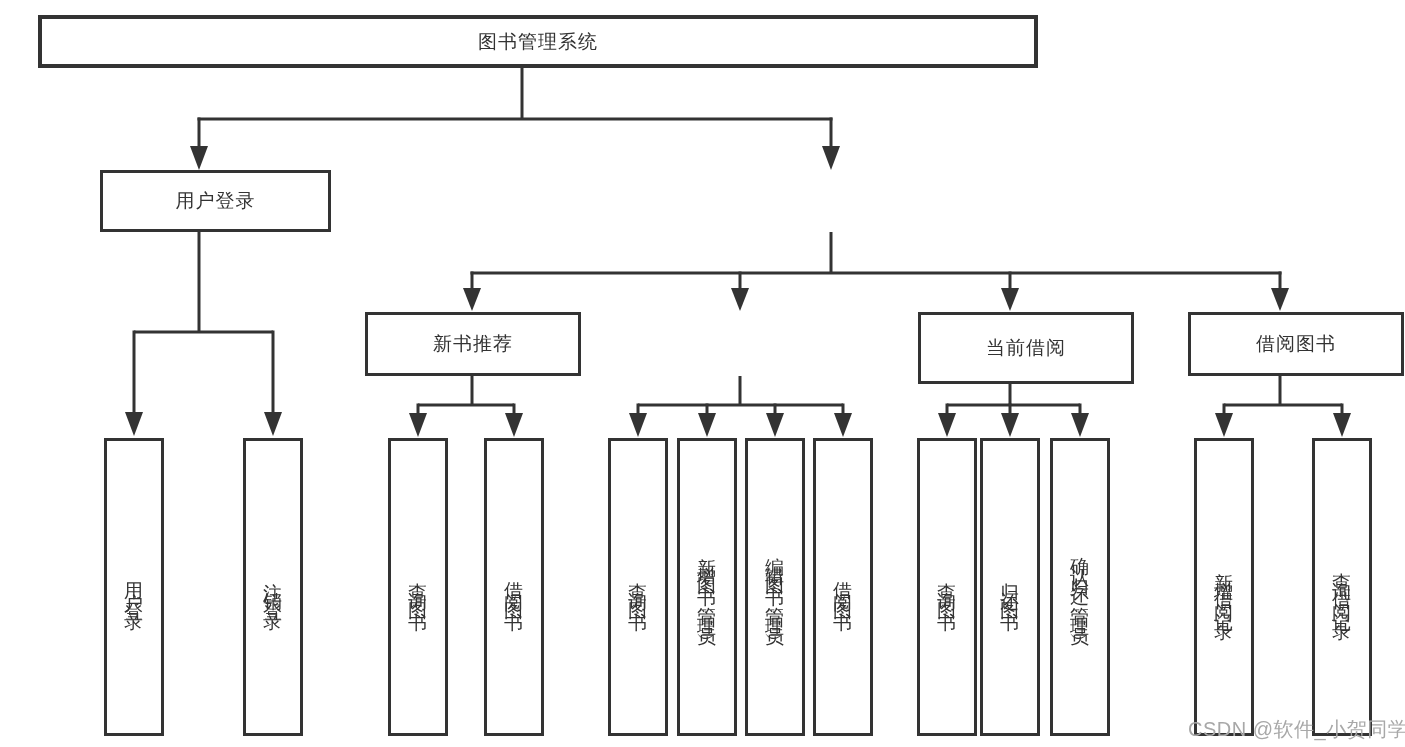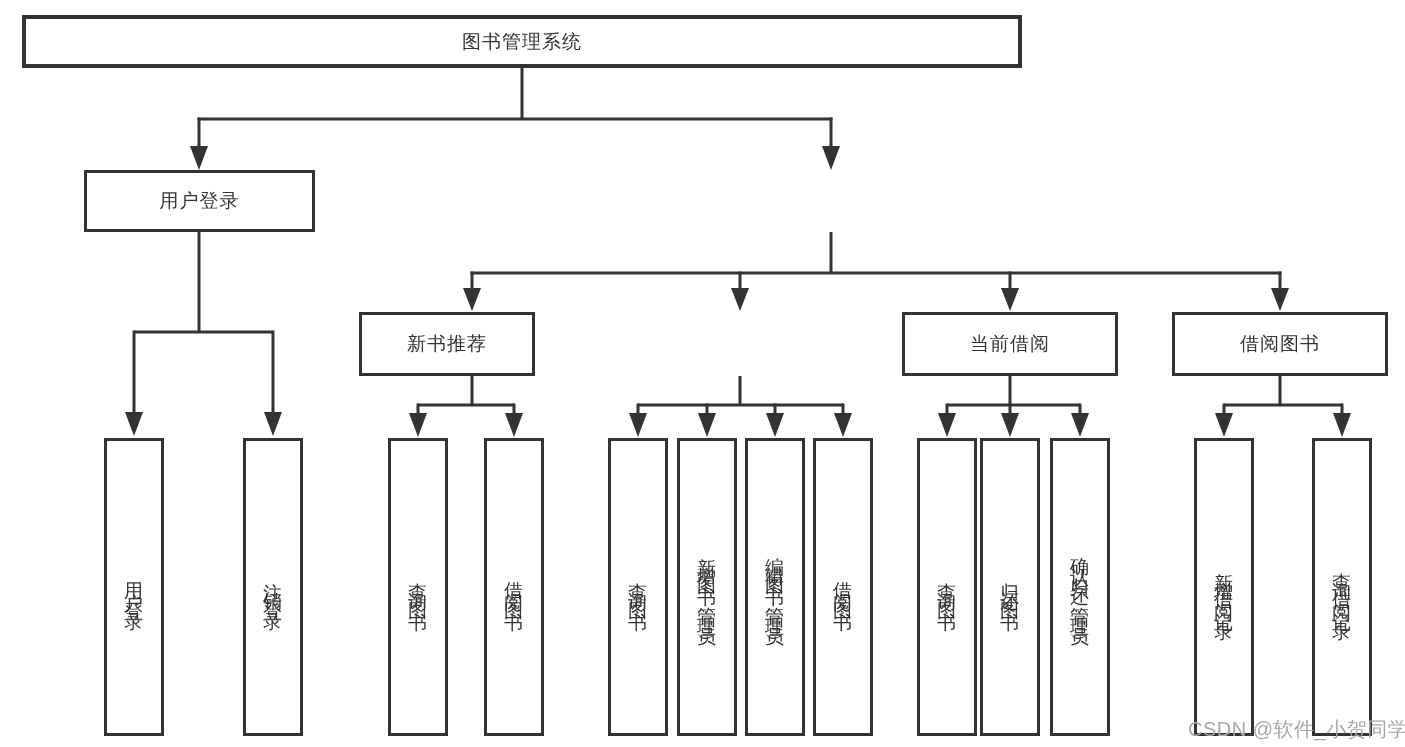--- a/index.html
+++ b/index.html
@@ -21,20 +21,21 @@
   .ah{fill:var(--line);stroke:none;}
   .hbox{
     box-sizing:border-box;
     position:absolute;
     border:3px solid var(--line);
     background:var(--bg);
     display:flex;align-items:center;justify-content:center;
     font-size:19px;color:var(--text);
     letter-spacing:1px;
     z-index:2;
+    margin-left:16px;
   }
   .root{border-width:4px;}
   .vbox{
     box-sizing:border-box;
     position:absolute;
     top:438px;width:60px;height:298px;
     border:3px solid var(--line);
     background:var(--bg);
     display:flex;align-items:center;justify-content:center;
     z-index:2;
@@ -121,22 +122,22 @@
     <line class="ln" x1="1224" y1="403.5" x2="1224" y2="414"></line>
     <polygon class="ah" points="1215,413 1233,413 1224,437"></polygon>
     <line class="ln" x1="1342" y1="403.5" x2="1342" y2="414"></line>
     <polygon class="ah" points="1333,413 1351,413 1342,437"></polygon>
   </svg>
 
   <div class="hbox root" style="left:22px;top:15px;width:1000px;height:53px;">图书管理系统</div>
 
   <div class="hbox" style="left:84px;top:170px;width:231px;height:62px;">用户登录</div>
 
-  <div class="hbox" style="left:359px;top:312px;width:176px;height:64px;">新书推荐</div>
-  <div class="hbox" style="left:902px;top:312px;width:216px;height:64px;">当前借阅</div>
+  <div class="hbox" style="left:349px;top:312px;width:216px;height:64px;">新书推荐</div>
+  <div class="hbox" style="left:902px;top:312px;width:216px;height:72px;">当前借阅</div>
   <div class="hbox" style="left:1172px;top:312px;width:216px;height:64px;">借阅图书</div>
 
   <div class="vbox" style="left:104px;">
     <span class="vtext">用户登录</span>
   </div>
   <div class="vbox" style="left:243px;">
     <span class="vtext">注销登录</span>
   </div>
 
   <div class="vbox" style="left:388px;">

